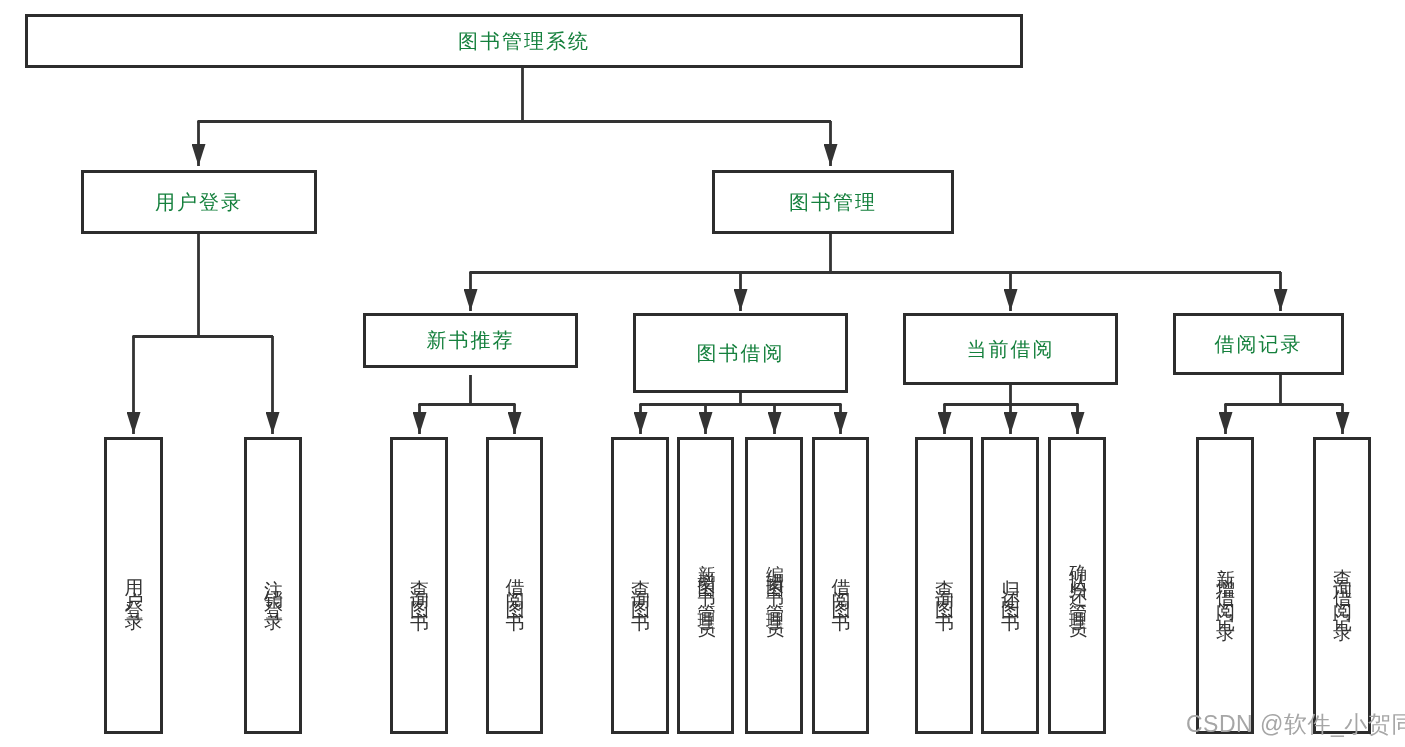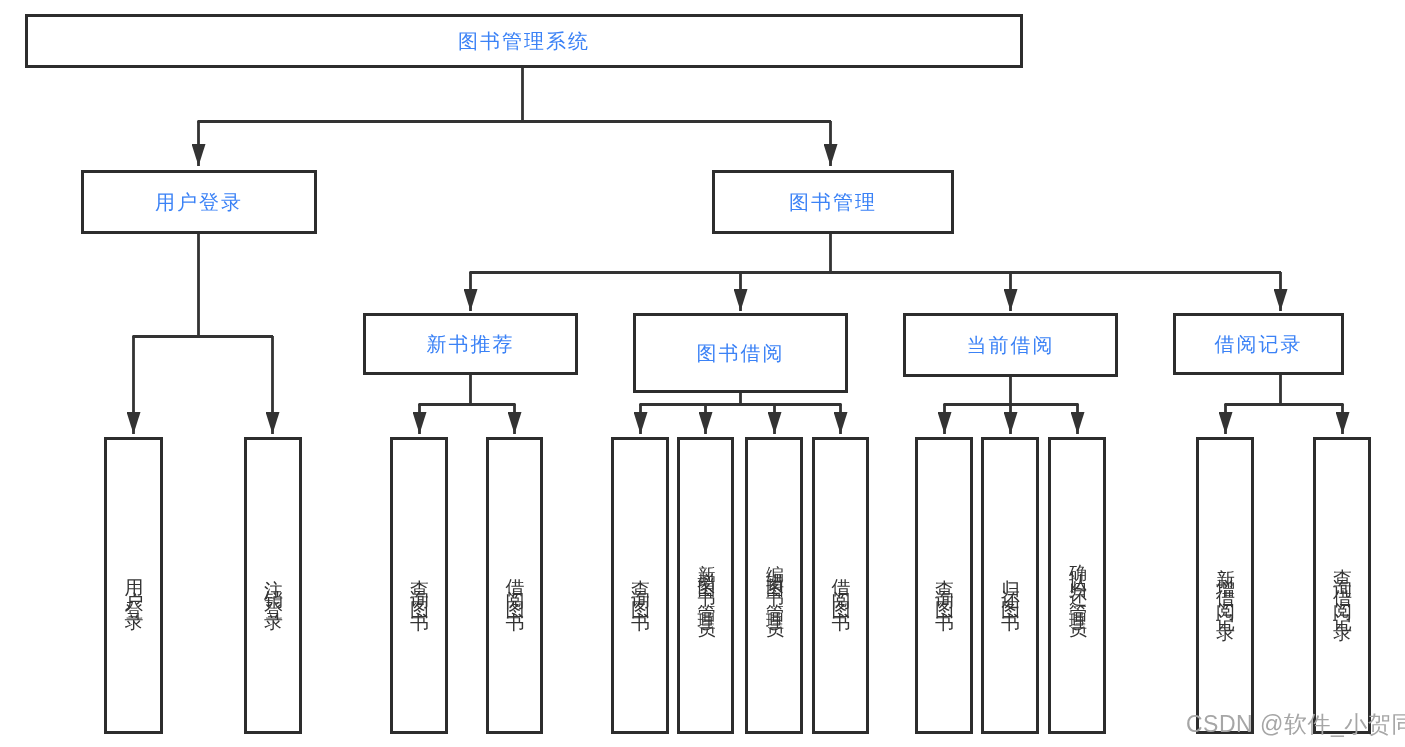--- a/index.html
+++ b/index.html
@@ -3,28 +3,28 @@
 <meta charset="utf-8">
 <style>
   html,body{margin:0;padding:0;background:#ffffff;}
   body{font-family:"Liberation Sans","DejaVu Sans",sans-serif;}
   #canvas{position:relative;width:1405px;height:747px;background:#ffffff;overflow:hidden;}
   #wires{position:absolute;left:0;top:0;width:1405px;height:747px;}
 
   .node{
     position:absolute;box-sizing:border-box;background:#ffffff;
     border:3px solid #2d2d2d;display:flex;align-items:center;justify-content:center;
-    color:#3b82f6;font-size:20px;letter-spacing:2px;z-index:2;
+    color:#15803d;font-size:20px;letter-spacing:2px;z-index:2;
   }
   .b-root{left:25px;top:14px;width:998px;height:54px;}
   .b-user{left:81px;top:170px;width:236px;height:64px;}
   .b-mgmt{left:712px;top:170px;width:242px;height:64px;}
-  .b-l3-1{left:363px;top:313px;width:215px;height:62px;}
+  .b-l3-1{left:363px;top:313px;width:215px;height:55px;}
   .b-l3-2{left:633px;top:313px;width:215px;height:80px;}
-  .b-l3-3{left:903px;top:313px;width:215px;height:64px;}
+  .b-l3-3{left:903px;top:313px;width:215px;height:72px;}
   .b-l3-4{left:1173px;top:313px;width:171px;height:62px;}
 
   .leaf{
     position:absolute;top:437px;height:297px;box-sizing:border-box;
     background:#ffffff;border:3px solid #2d2d2d;
     display:flex;align-items:center;justify-content:center;z-index:2;
   }
   .leaf .vtext{
     writing-mode:vertical-rl;color:#333333;font-size:19px;
     letter-spacing:11px;line-height:1.1;white-space:nowrap;

